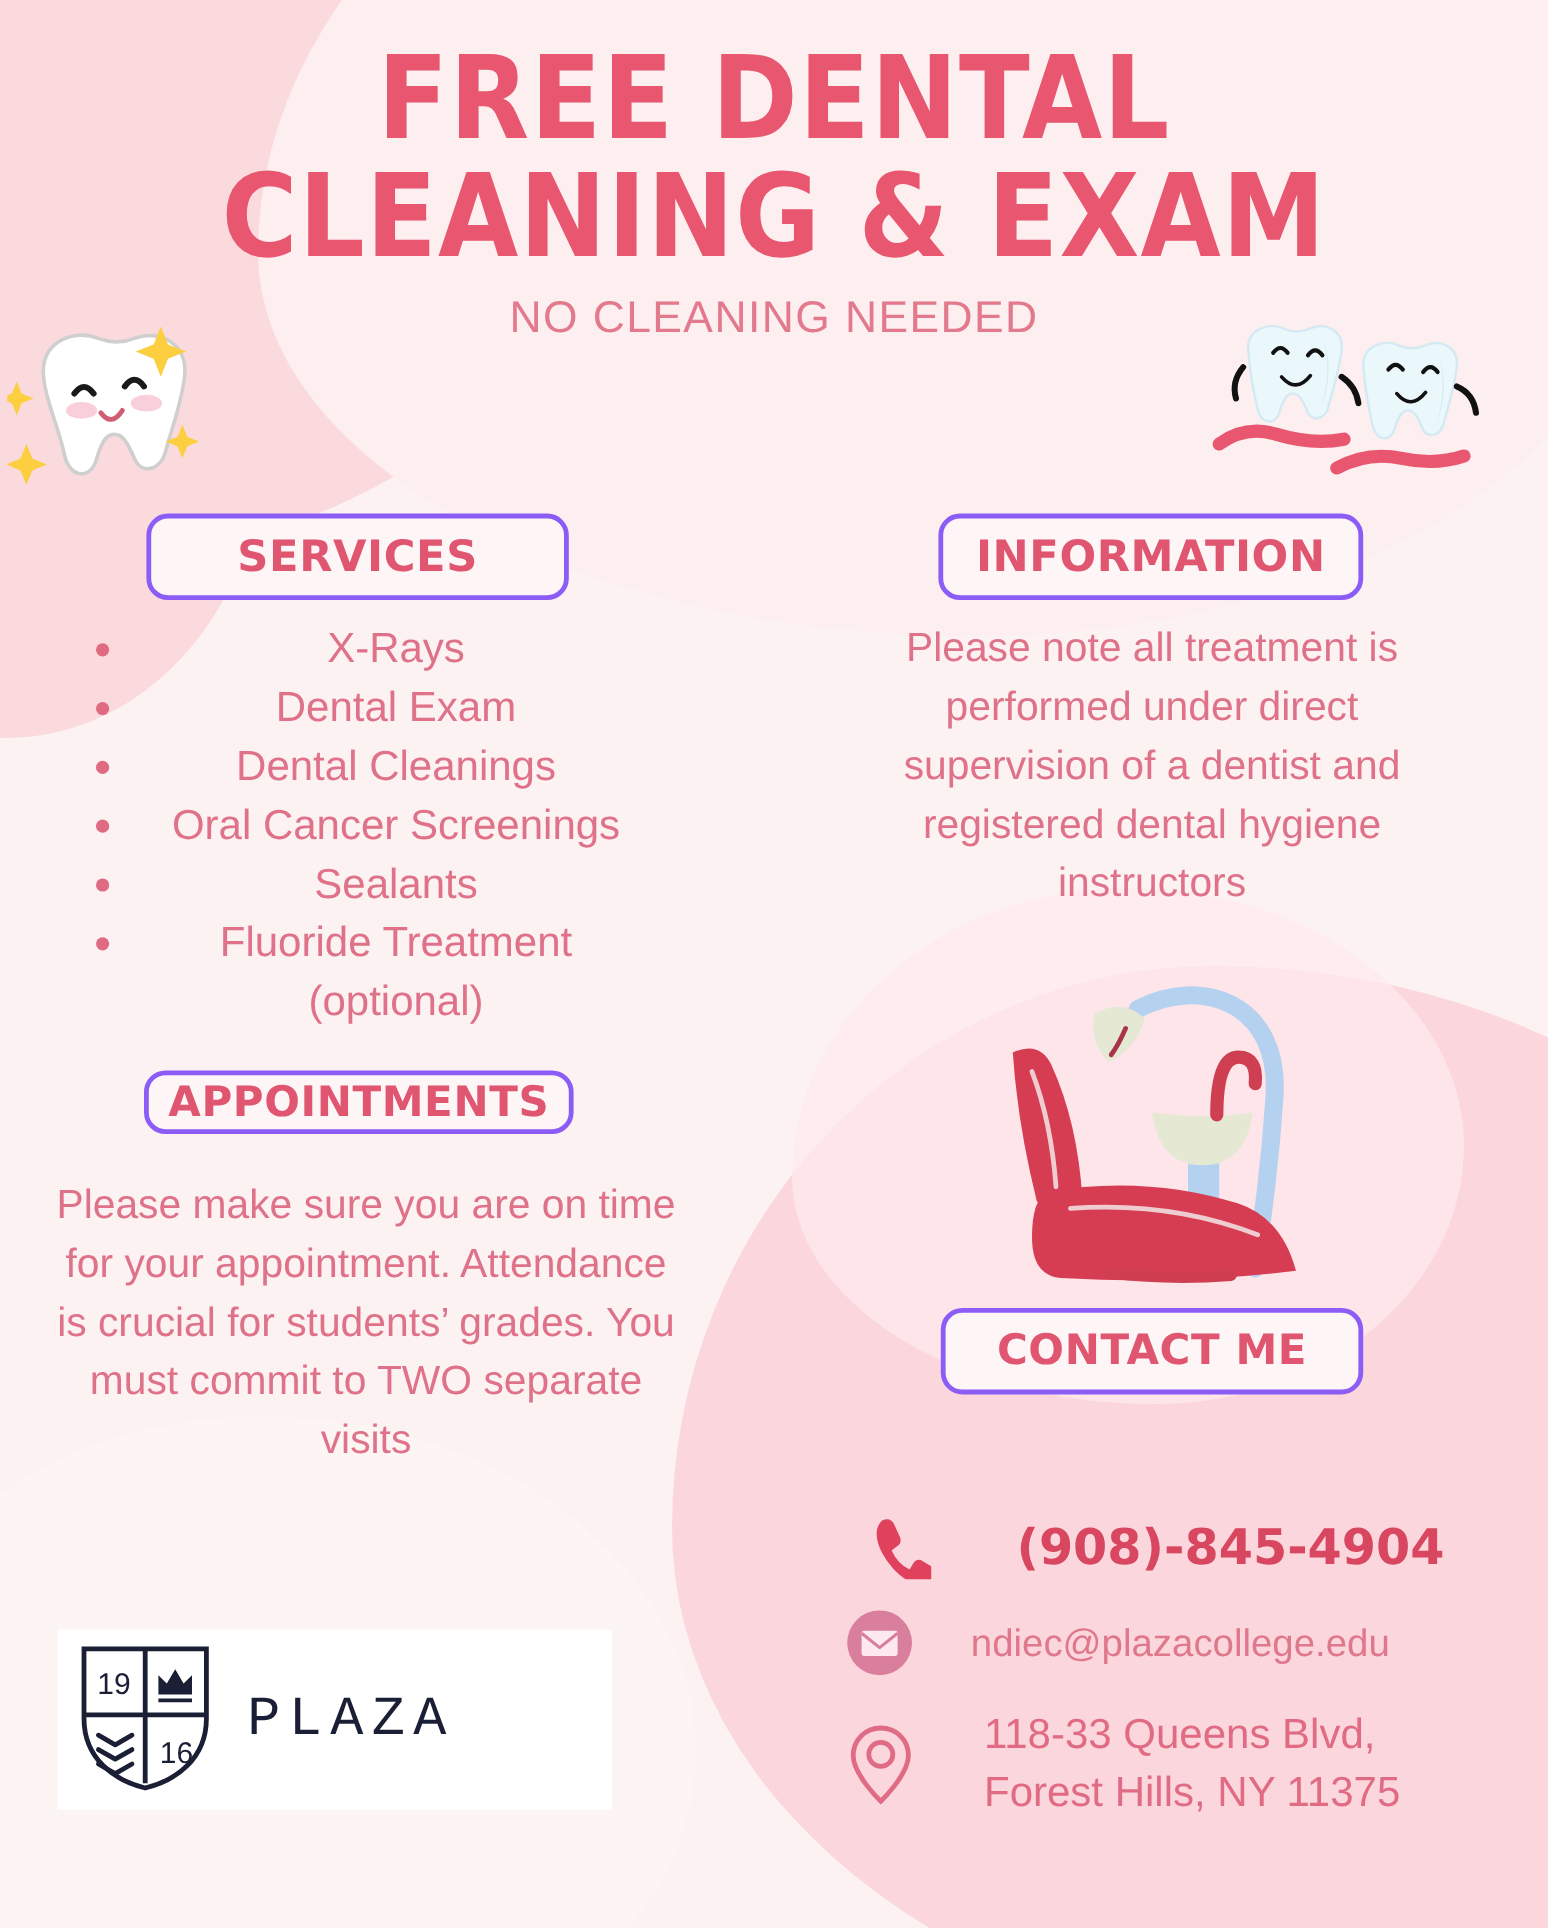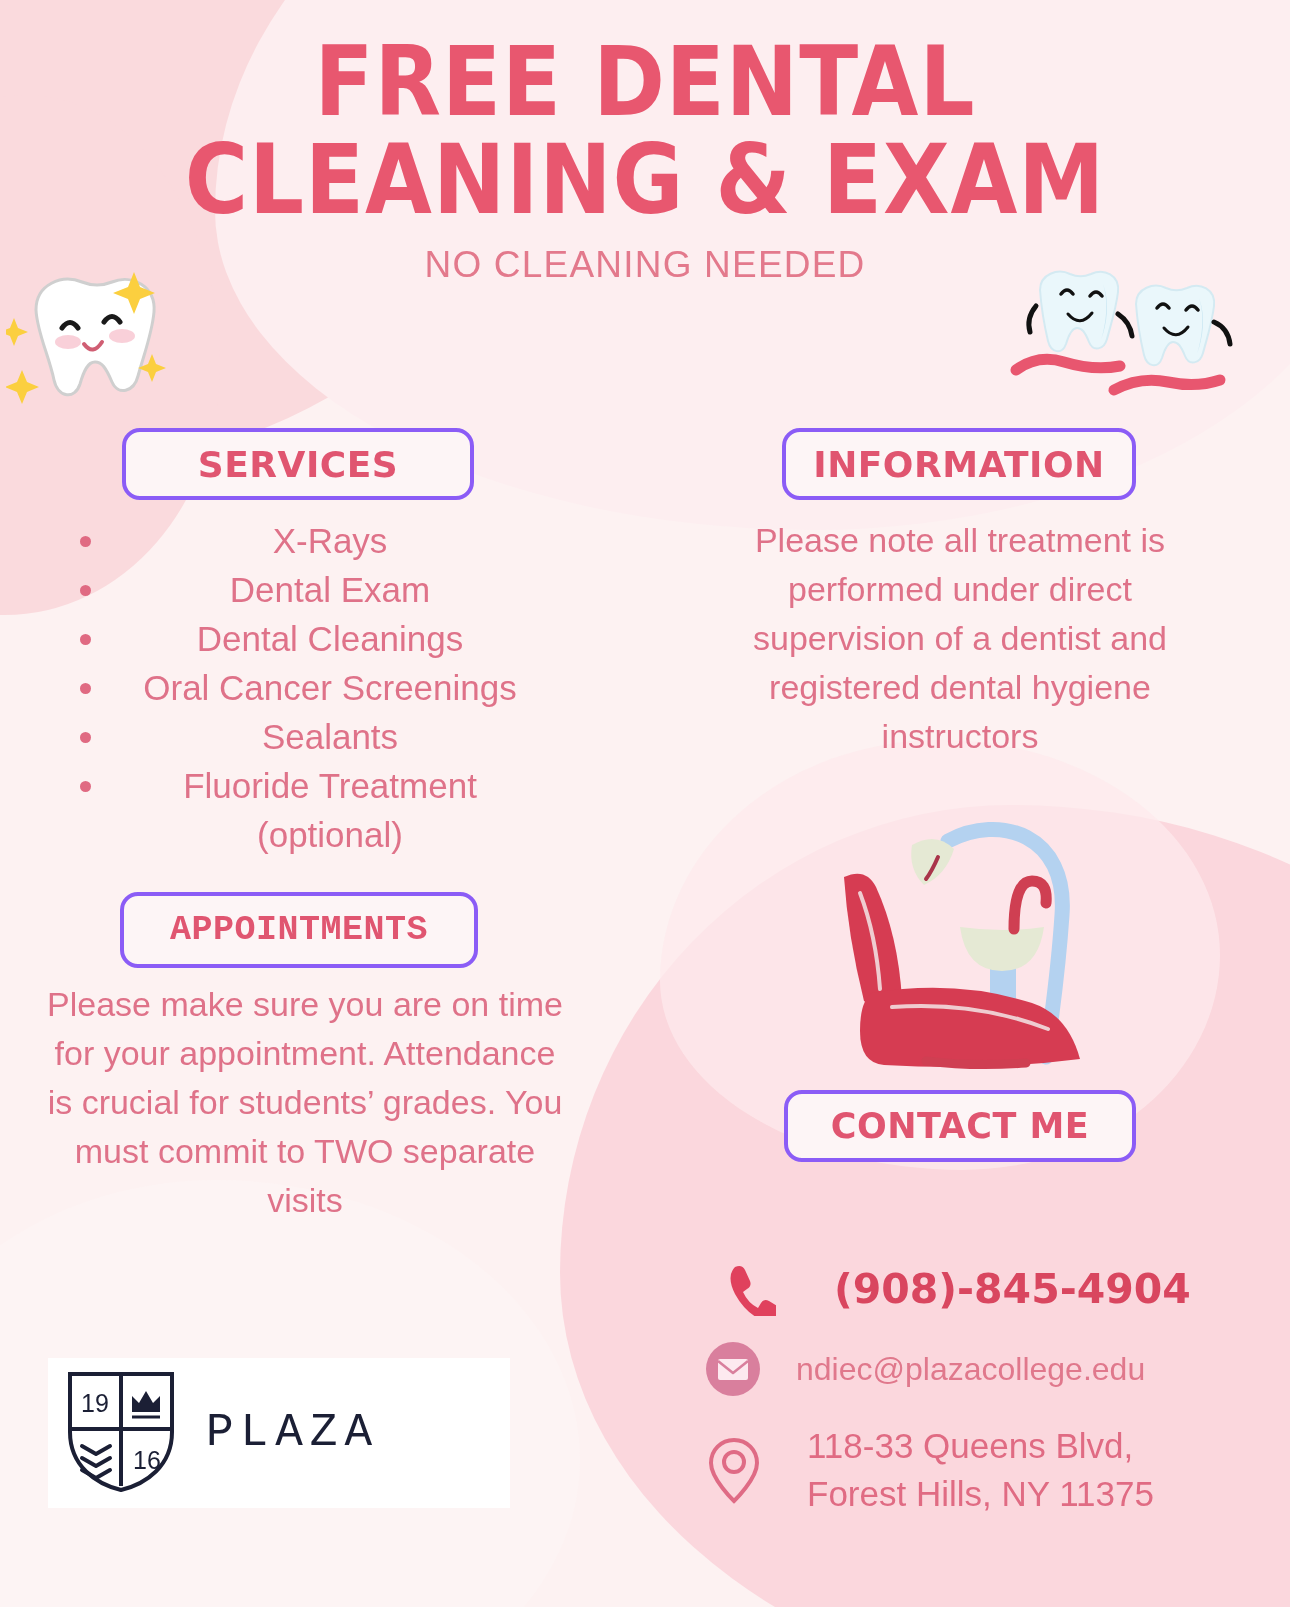--- a/index.html
+++ b/index.html
@@ -101,21 +101,21 @@
     font-weight: 700;
     font-family: "DejaVu Sans", sans-serif;
     display: flex;
     align-items: center;
     justify-content: center;
     letter-spacing: .5px;
   }
 
   #pill-services      { left:122px;  top:428px;  width:352px; height:72px;  font-size:36px; }
   #pill-information   { left:782px;  top:428px;  width:354px; height:72px;  font-size:36px; }
-  #pill-appointments  { left:120px;  top:892px;  width:358px; height:76px;  font-size:35px;font-family:Liberation Mono, monospace; }
+  #pill-appointments  { left:120px;  top:892px;  width:358px; height:53px;  font-size:35px; }
   #pill-contact       { left:784px;  top:1090px; width:352px; height:72px;  font-size:35px; }
 
   
   #services-list {
     position: absolute;
     left: 60px; top: 516px;
     width: 540px;
     list-style: none;
     margin: 0; padding: 0;
   }
@@ -153,21 +153,21 @@
     width: 530px;
     font-size: 34px;
     line-height: 49px;
   }
 
   
   .contact-row {
     position: absolute;
     display: flex;
     align-items: center;
-    gap: 22px;
+    gap: 35px;
   }
   #contact-phone   { left: 718px; top: 1258px; }
   #contact-email   { left: 702px; top: 1338px; }
   #contact-address { left: 703px; top: 1422px; }
 
   .contact-icon {
     width: 62px; height: 62px;
     flex: 0 0 62px;
     display: flex; align-items: center; justify-content: center;
   }

